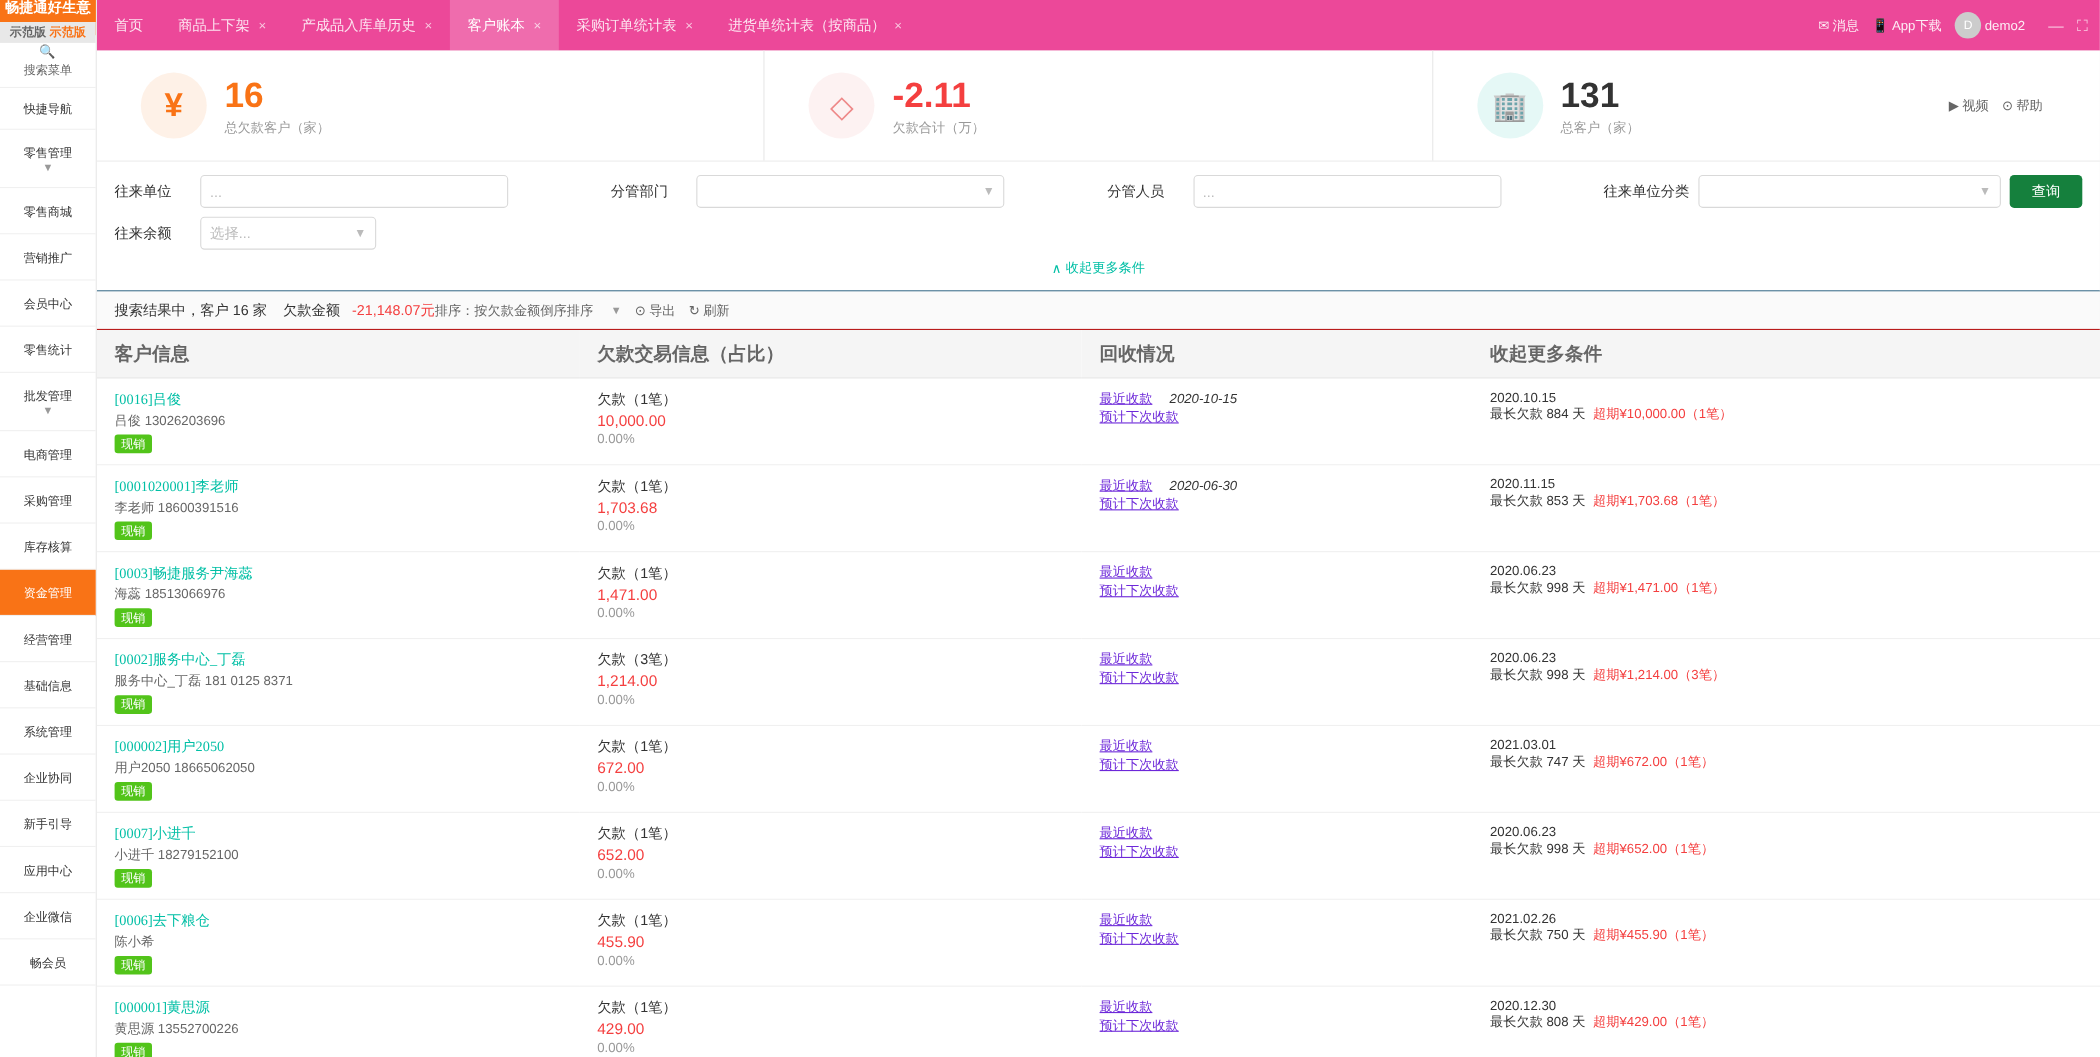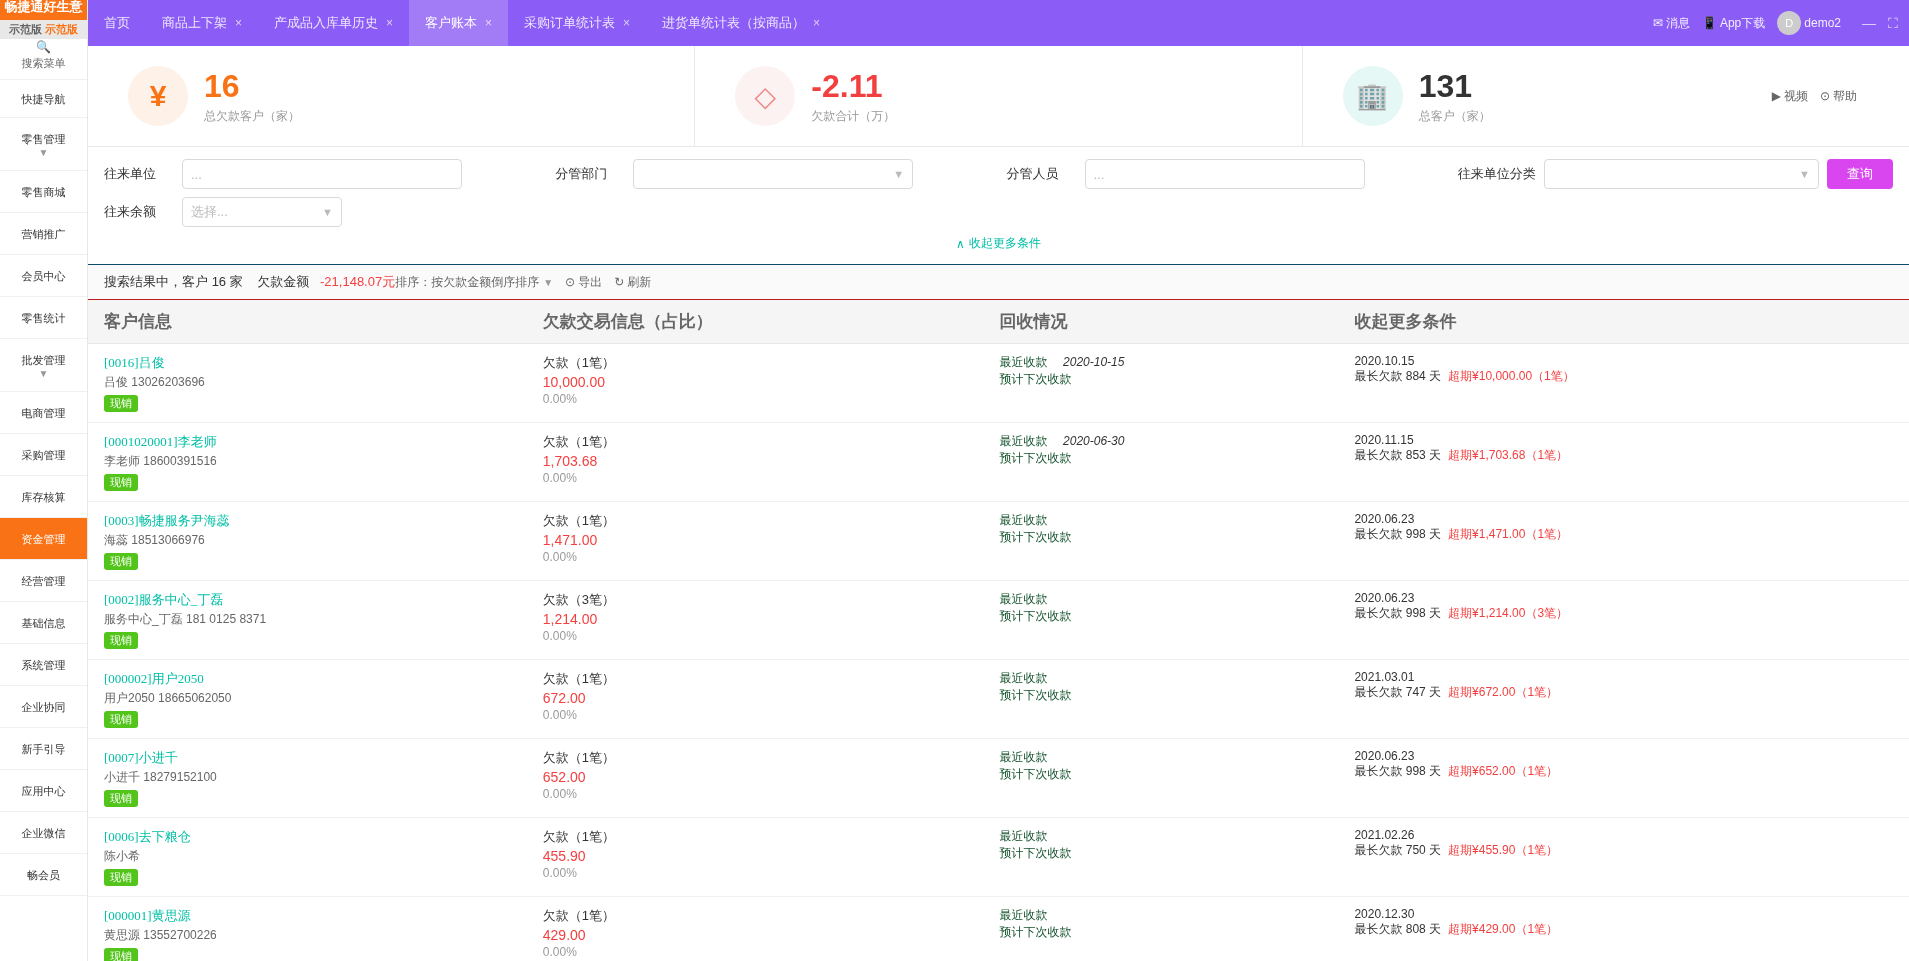--- a/index.html
+++ b/index.html
@@ -13,21 +13,21 @@
     
     .sidebar-logo { background: #f97316; height: 32px; display: flex; align-items: center; justify-content: center; color: #fff; font-size: 12px; font-weight: bold; flex-direction: column; cursor: pointer; }
     .sidebar-search { padding: 8px 6px; border-bottom: 1px solid #f0f0f0; text-align: center; font-size: 12px; color: #666; cursor: pointer; }
     .sidebar-quick-nav { padding: 10px 6px; border-bottom: 1px solid #f0f0f0; text-align: center; font-size: 12px; color: #333; cursor: pointer; }
     .sidebar-item { padding: 12px 6px; text-align: center; font-size: 12px; color: #333; cursor: pointer; border-bottom: 1px solid #f0f0f0; }
     .sidebar-item.active { background: #f97316; color: #fff; }
     .sidebar-item-label { margin-top: 2px; font-size: 11px; }
     .sidebar-item-arrow { font-size: 10px; color: #999; }
 
     
-    .top-nav { background: #8b5cf6; height: 46px; display: flex; align-items: center; padding: 0 0; flex-shrink: 0; }
+    .top-nav { background: #ec4899; height: 46px; display: flex; align-items: center; padding: 0 0; flex-shrink: 0; }
     .top-nav-tabs { display: flex; align-items: center; height: 100%; flex: 1; overflow: hidden; }
     .nav-tab { padding: 0 16px; height: 100%; display: flex; align-items: center; color: rgba(255,255,255,0.85); font-size: 13px; cursor: pointer; white-space: nowrap; position: relative; gap: 4px; }
     .nav-tab.active { background: rgba(255,255,255,0.2); color: #fff; font-weight: 500; }
     .nav-tab .close-x { color: rgba(255,255,255,0.7); font-size: 12px; margin-left: 4px; }
     .top-nav-right { display: flex; align-items: center; padding: 0 12px; gap: 12px; flex-shrink: 0; }
     .top-nav-right-btn { color: rgba(255,255,255,0.9); font-size: 12px; cursor: pointer; display: flex; align-items: center; gap: 3px; }
 
     
     .header-bar { background: #fff; display: flex; align-items: stretch; border-bottom: 1px solid #e8e8e8; flex-shrink: 0; }
     .stat-card { display: flex; align-items: center; padding: 20px 40px; gap: 16px; flex: 1; border-right: 1px solid #e8e8e8; }
@@ -46,46 +46,46 @@
 
     
     .filter-area { background: #fff; padding: 12px 16px; border-bottom: 1px solid #0c4a6e; flex-shrink: 0; }
     .filter-row { display: flex; align-items: center; gap: 16px; margin-bottom: 8px; }
     .filter-group { display: flex; align-items: center; gap: 8px; flex: 1; }
     .filter-label { font-size: 13px; color: #333; white-space: nowrap; min-width: 70px; }
     .filter-input { flex: 1; height: 30px; border: 1px solid #d9d9d9; border-radius: 4px; padding: 0 8px; font-size: 13px; color: #333; background: #fff; display: flex; align-items: center; justify-content: space-between; cursor: pointer; max-width: 280px; }
     .filter-input.with-ellipsis { color: #bbb; }
     .filter-select { flex: 1; height: 30px; border: 1px solid #d9d9d9; border-radius: 4px; padding: 0 8px; font-size: 13px; color: #333; background: #fff; display: flex; align-items: center; justify-content: space-between; cursor: pointer; max-width: 280px; }
     .filter-arrow { color: #bbb; font-size: 11px; }
-    .search-btn { background: #d946ef; color: #fff; border: none; border-radius: 4px; padding: 6px 20px; font-size: 13px; cursor: pointer; }
+    .search-btn { background: #15803d; color: #fff; border: none; border-radius: 4px; padding: 6px 20px; font-size: 13px; cursor: pointer; }
     .collapse-row { display: flex; justify-content: center; align-items: center; gap: 4px; color: #00bfa5; font-size: 12px; cursor: pointer; margin-top: 4px; }
 
     
     .results-bar { background: #fafafa; padding: 8px 16px; border-bottom: 1px solid #b91c1c; display: flex; align-items: center; flex-shrink: 0; }
     .results-info { font-size: 13px; color: #333; }
     .results-info span.red { color: #f43f3f; }
     .results-actions { display: flex; align-items: center; gap: 12px; font-size: 12px; color: #666; }
-    .results-sort { display: flex; align-items: center; gap: 4px; cursor: pointer; }
+    .results-sort { display: flex; align-items: center; gap: 16px; cursor: pointer; }
     .sort-arrow { font-size: 10px; color: #999; }
     .action-btn { display: flex; align-items: center; gap: 3px; cursor: pointer; color: #666; }
 
     
     .table-container { flex: 1; overflow-y: auto; background: #fff; }
     table { width: 100%; border-collapse: collapse; }
     thead tr { background: #f5f5f5; border-bottom: 1px solid #e8e8e8; }
     thead th { padding: 10px 16px; font-size: 17px; color: #666; text-align: left; font-weight: bold; }
     tbody tr { border-bottom: 1px solid #f0f0f0; }
     td { padding: 10px 16px; vertical-align: top; }
     .customer-name { color: #00bfa5; cursor: pointer; font-size: 13px; font-family: Liberation Serif, serif; }
     .customer-phone { font-size: 12px; color: #666; margin-top: 2px; }
     .tag { display: inline-block; background: #52c41a; color: #fff; font-size: 11px; padding: 1px 6px; border-radius: 3px; margin-top: 4px; }
     .debt-count { font-size: 13px; color: #333; }
     .debt-amount { color: #f43f3f; font-size: 14px; font-weight: 500; margin-top: 2px; }
     .debt-percent { font-size: 12px; color: #999; margin-top: 2px; }
-    .recovery-label { font-size: 12px; color: #14532d; }
+    .recovery-label { font-size: 12px; color: #6d28d9; text-decoration: underline; }
     .recovery-date { font-size: 12px; color: #333; font-style: italic; }
     .overdue-days { font-size: 12px; color: #333; }
     .overdue-link { color: #f43f3f; font-size: 12px; cursor: pointer; }
 
     
     .table-container::-webkit-scrollbar { width: 6px; }
     .table-container::-webkit-scrollbar-track { background: #f1f1f1; }
     .table-container::-webkit-scrollbar-thumb { background: #ccc; border-radius: 3px; }
 
     

